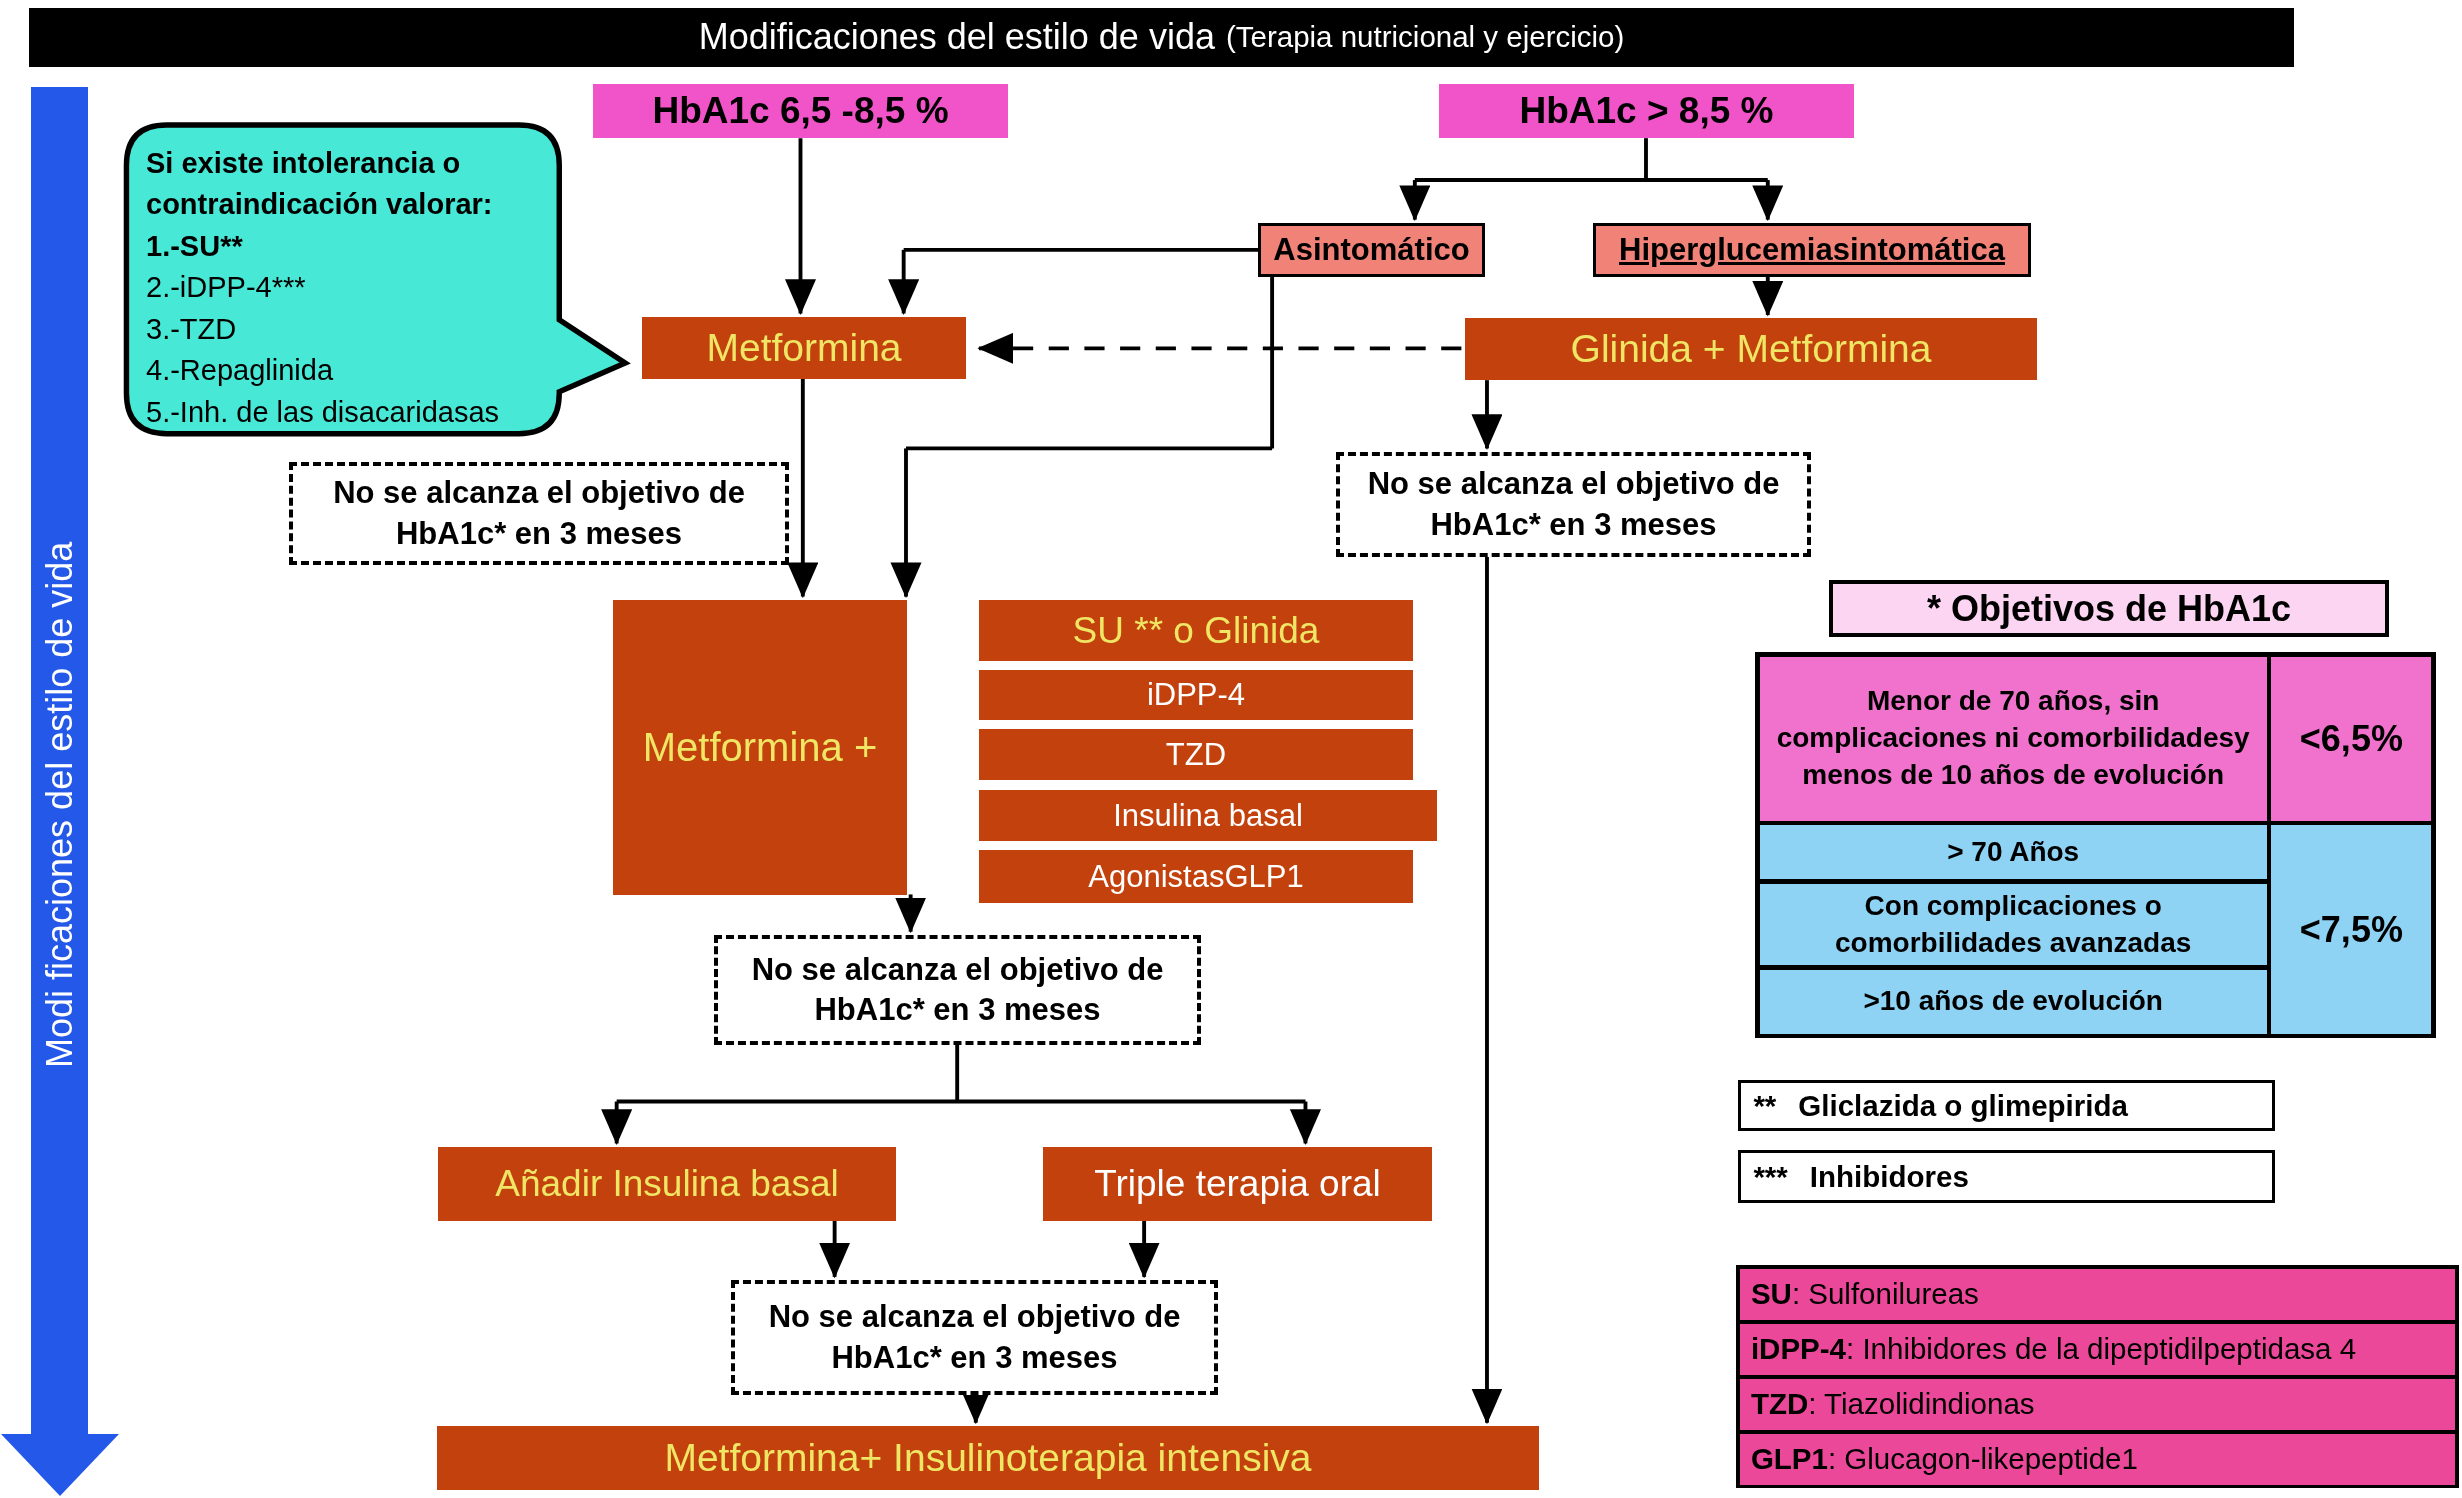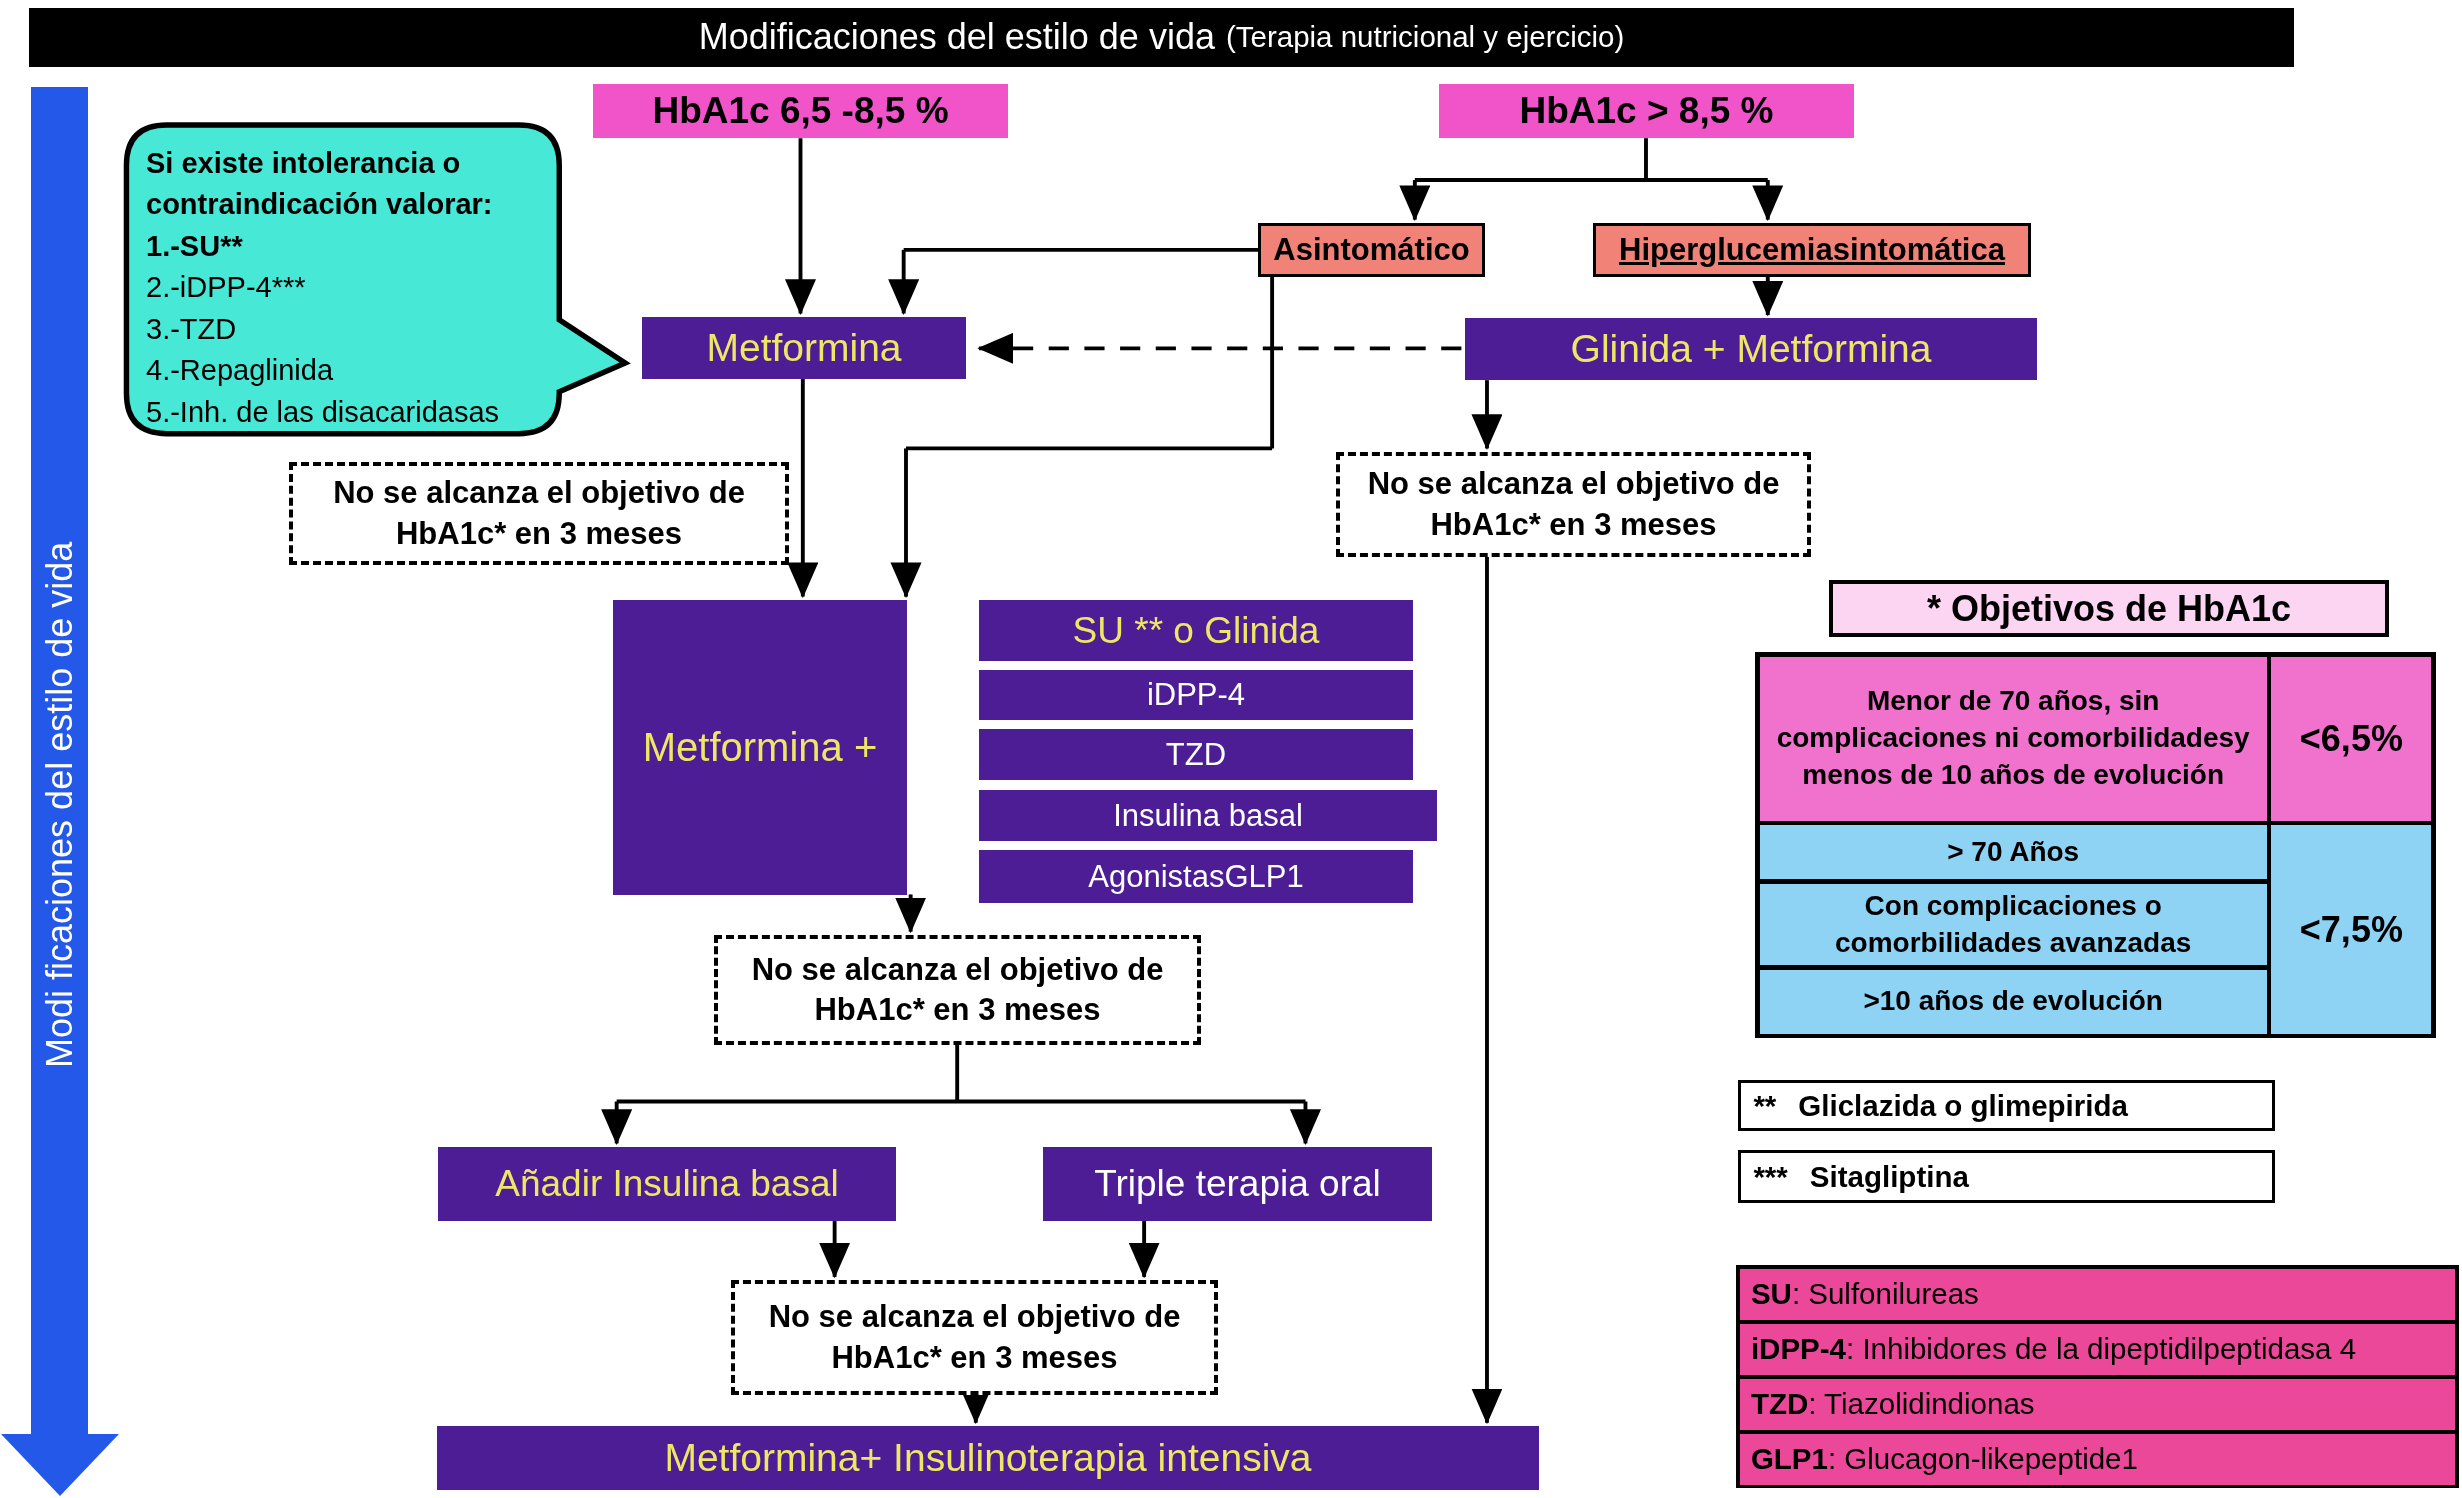--- a/index.html
+++ b/index.html
@@ -11,21 +11,21 @@
   .banner{background:#000000;color:#ffffff;}
   .banner .main{font-size:36px;}
   .banner .sub{font-size:29.5px;margin-left:11px;}
   .sidebar{background:#2458E8;}
   .side-text{position:absolute;color:#ffffff;font-size:36px;writing-mode:vertical-rl;
              transform:rotate(180deg);display:flex;align-items:center;justify-content:center;}
   .side-head{position:absolute;width:0;height:0;border-left:59px solid transparent;
              border-right:59px solid transparent;border-top:62px solid #2458E8;}
   .magenta{background:#F054C8;color:#000;font-weight:bold;font-size:37px;}
   .salmon{background:#F08278;color:#000;font-weight:bold;font-size:31px;border:3.9px solid #000;}
-  .blue{background:#4c1d95;color:#F0E665;font-size:39px;}
+  .blue{background:#c2410c;color:#F0E665;font-size:39px;}
   .blue.whitetext{color:#ffffff;}
   .dashed{border:4.7px dashed #000;background:#fff;color:#000;font-weight:bold;
           font-size:31px;line-height:1.3;}
   .stack-small{font-size:31px;}
   .obj-title{background:#FBD5F2;border:4.7px solid #000;color:#000;font-weight:bold;font-size:36px;}
   .obj-table{position:absolute;display:grid;grid-template-columns:507px 160px;
              grid-template-rows:164px 54px 81px 64px;gap:4.7px;background:#000;
              padding:4.7px;box-sizing:border-box;}
   .obj-cell{display:flex;align-items:center;justify-content:center;text-align:center;
             font-weight:bold;color:#000;}
@@ -143,21 +143,21 @@
     <div class="obj-cell obj-blue obj-crit" style="grid-column:1;grid-row:3;">Con complicaciones o comorbilidades avanzadas</div>
     <div class="obj-cell obj-blue obj-crit" style="grid-column:1;grid-row:4;">&gt;10 años de evolución</div>
   </div>
 
   <div class="notebox txt" style="left:1738px;top:1080px;width:537px;height:51px;">
     <span class="stars">**</span>
     <span>Gliclazida o glimepirida</span>
   </div>
   <div class="notebox txt" style="left:1738px;top:1150px;width:537px;height:53px;">
     <span class="stars">***</span>
-    <span>Sitagliptina</span>
+    <span>Inhibidores</span>
   </div>
 
   <div class="legend txt" style="left:1736px;top:1265px;width:723px;">
     <div class="legend-row">
       <b>SU</b>
         <span> : Sulfonilureas</span>
     </div>
     <div class="legend-row">
       <b>iDPP-4</b>
         <span>: Inhibidores de la dipeptidilpeptidasa 4</span>

